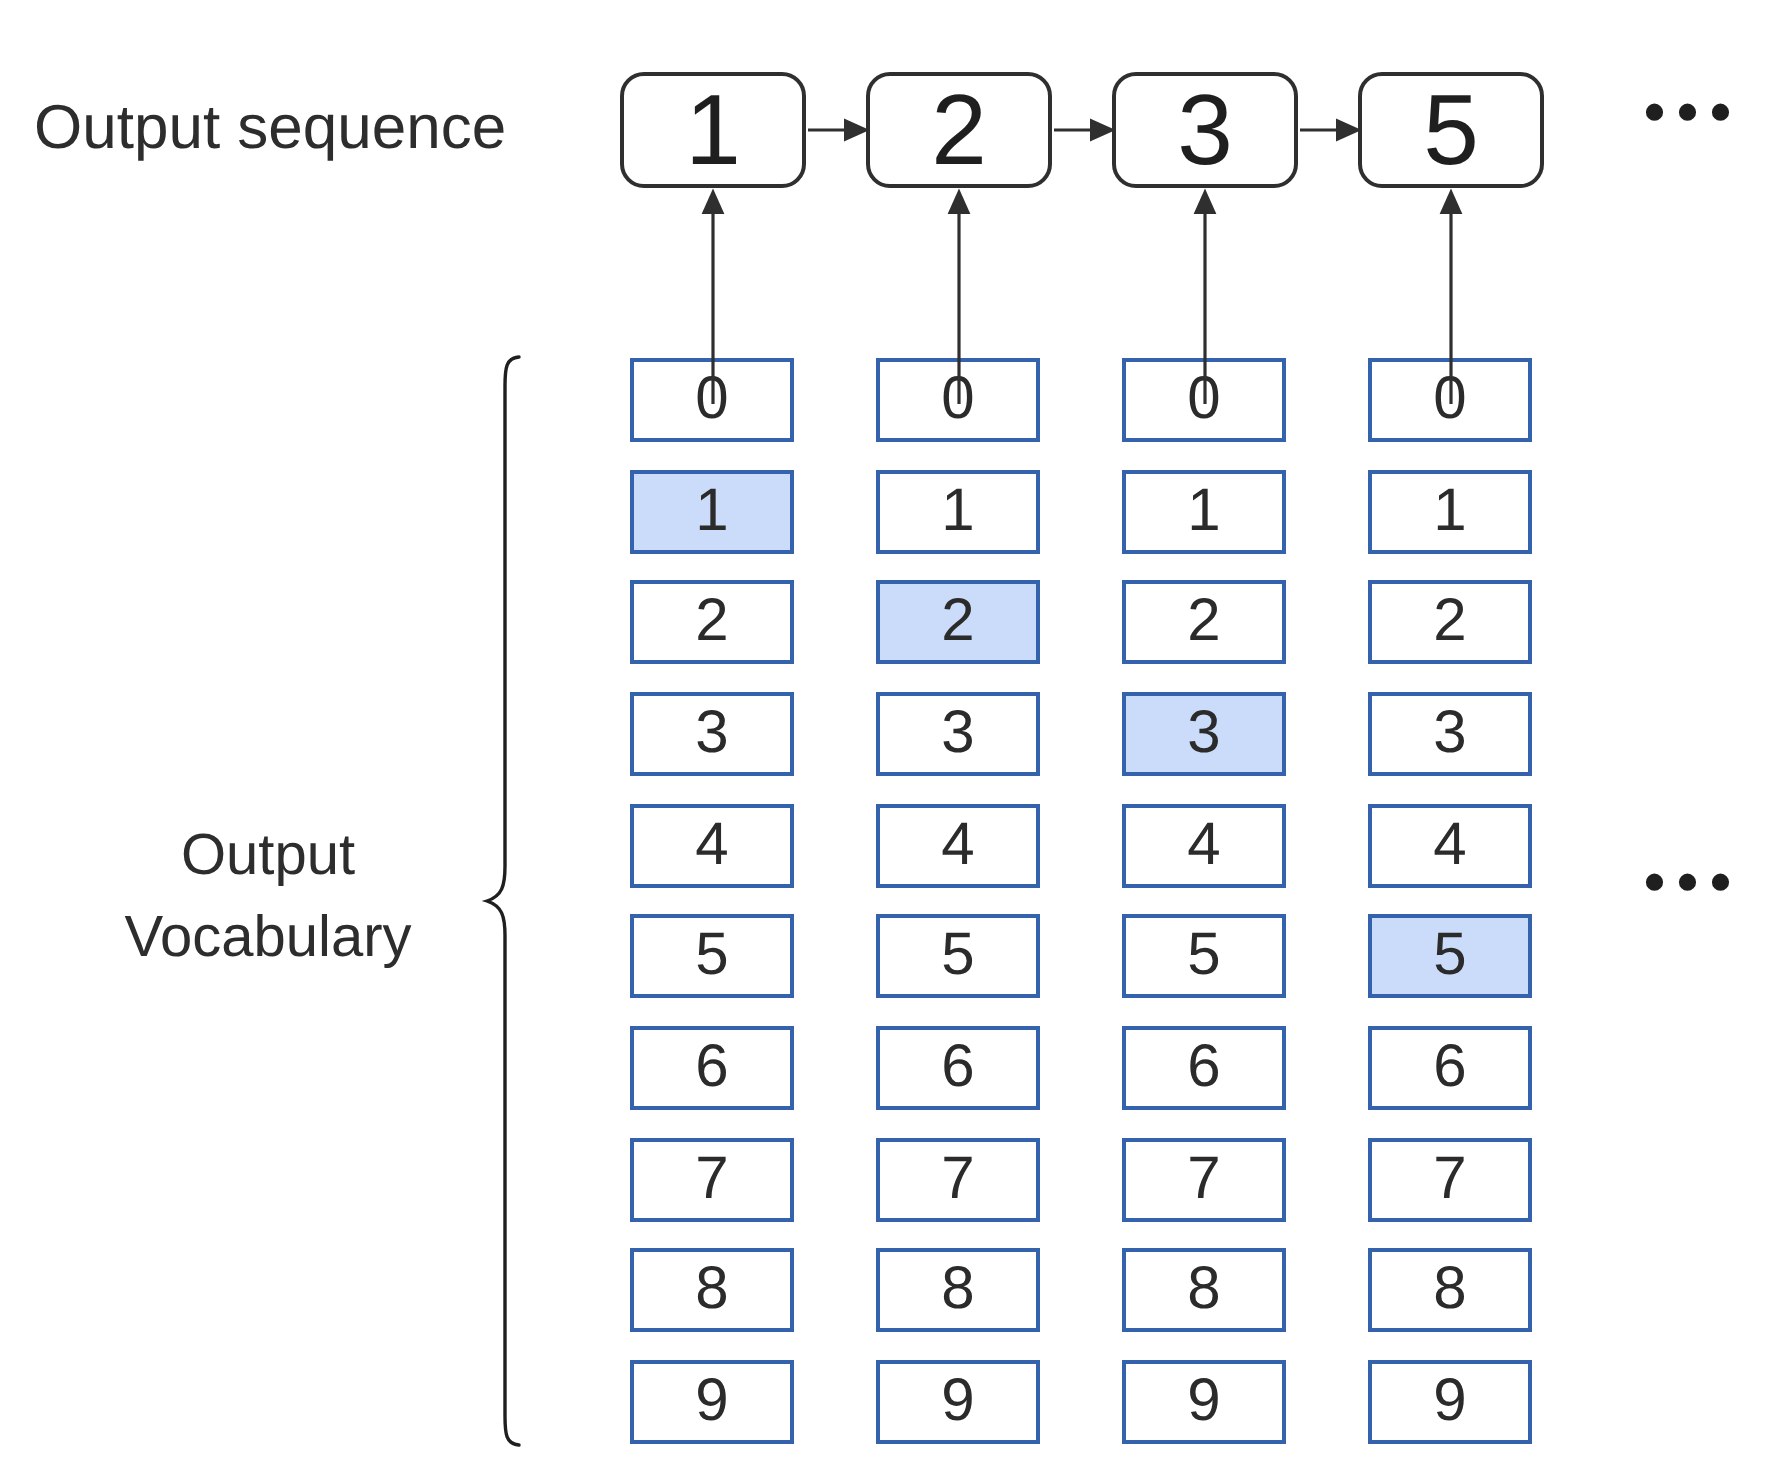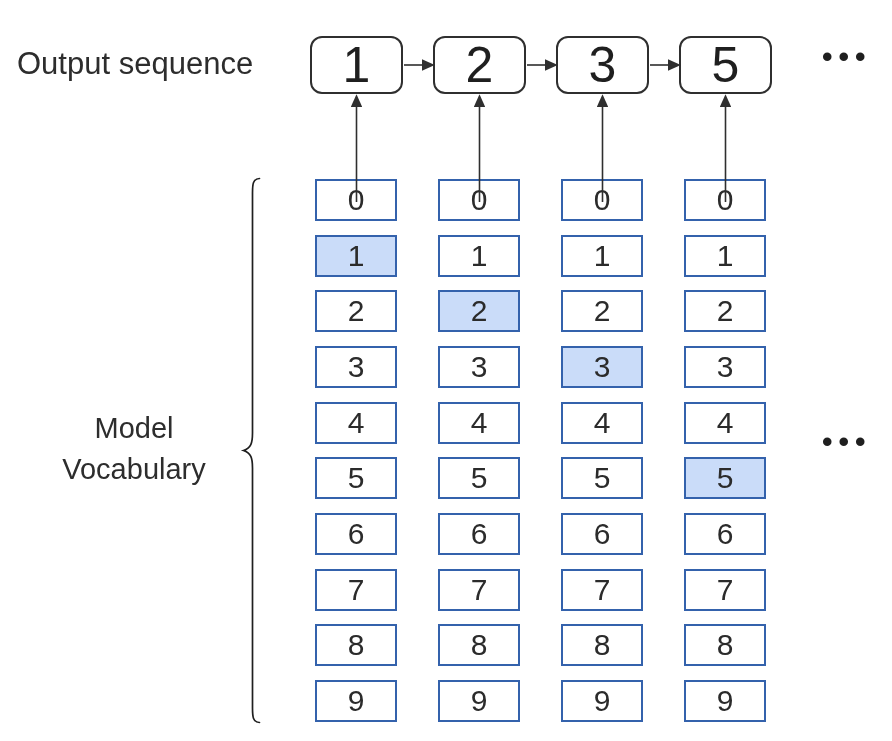--- a/index.html
+++ b/index.html
@@ -93,21 +93,21 @@
 
   <div id="output-row">
       <div class="token-box" style="left: 310px;">1</div>
       <div class="token-box" style="left: 433px;">2</div>
       <div class="token-box" style="left: 556px;">3</div>
       <div class="token-box" style="left: 679px;">5</div>
     </div>
 
   <div class="ellipsis top-ellipsis">•••</div>
 
-  <div class="label vocab-label">Model Vocabulary</div>
+  <div class="label vocab-label">Output Vocabulary</div>
 
   <div id="vocab-grid">
       <div class="vocab-cell" style="left: 315px; top: 163px;">0</div>
       <div class="vocab-cell highlight" style="left: 315px; top: 219px;">1</div>
       <div class="vocab-cell" style="left: 315px; top: 274px;">2</div>
       <div class="vocab-cell" style="left: 315px; top: 330px;">3</div>
       <div class="vocab-cell" style="left: 315px; top: 386px;">4</div>
       <div class="vocab-cell" style="left: 315px; top: 441px;">5</div>
       <div class="vocab-cell" style="left: 315px; top: 497px;">6</div>
       <div class="vocab-cell" style="left: 315px; top: 553px;">7</div>

